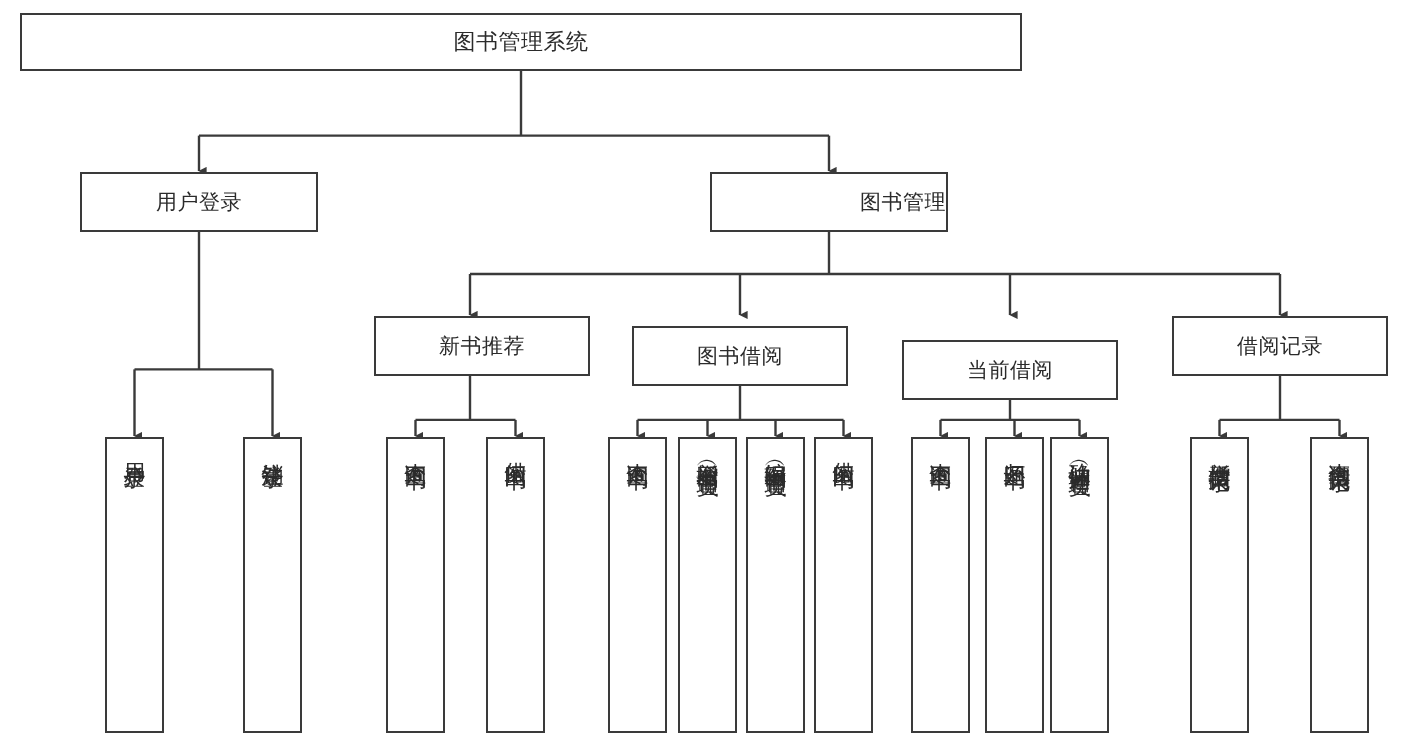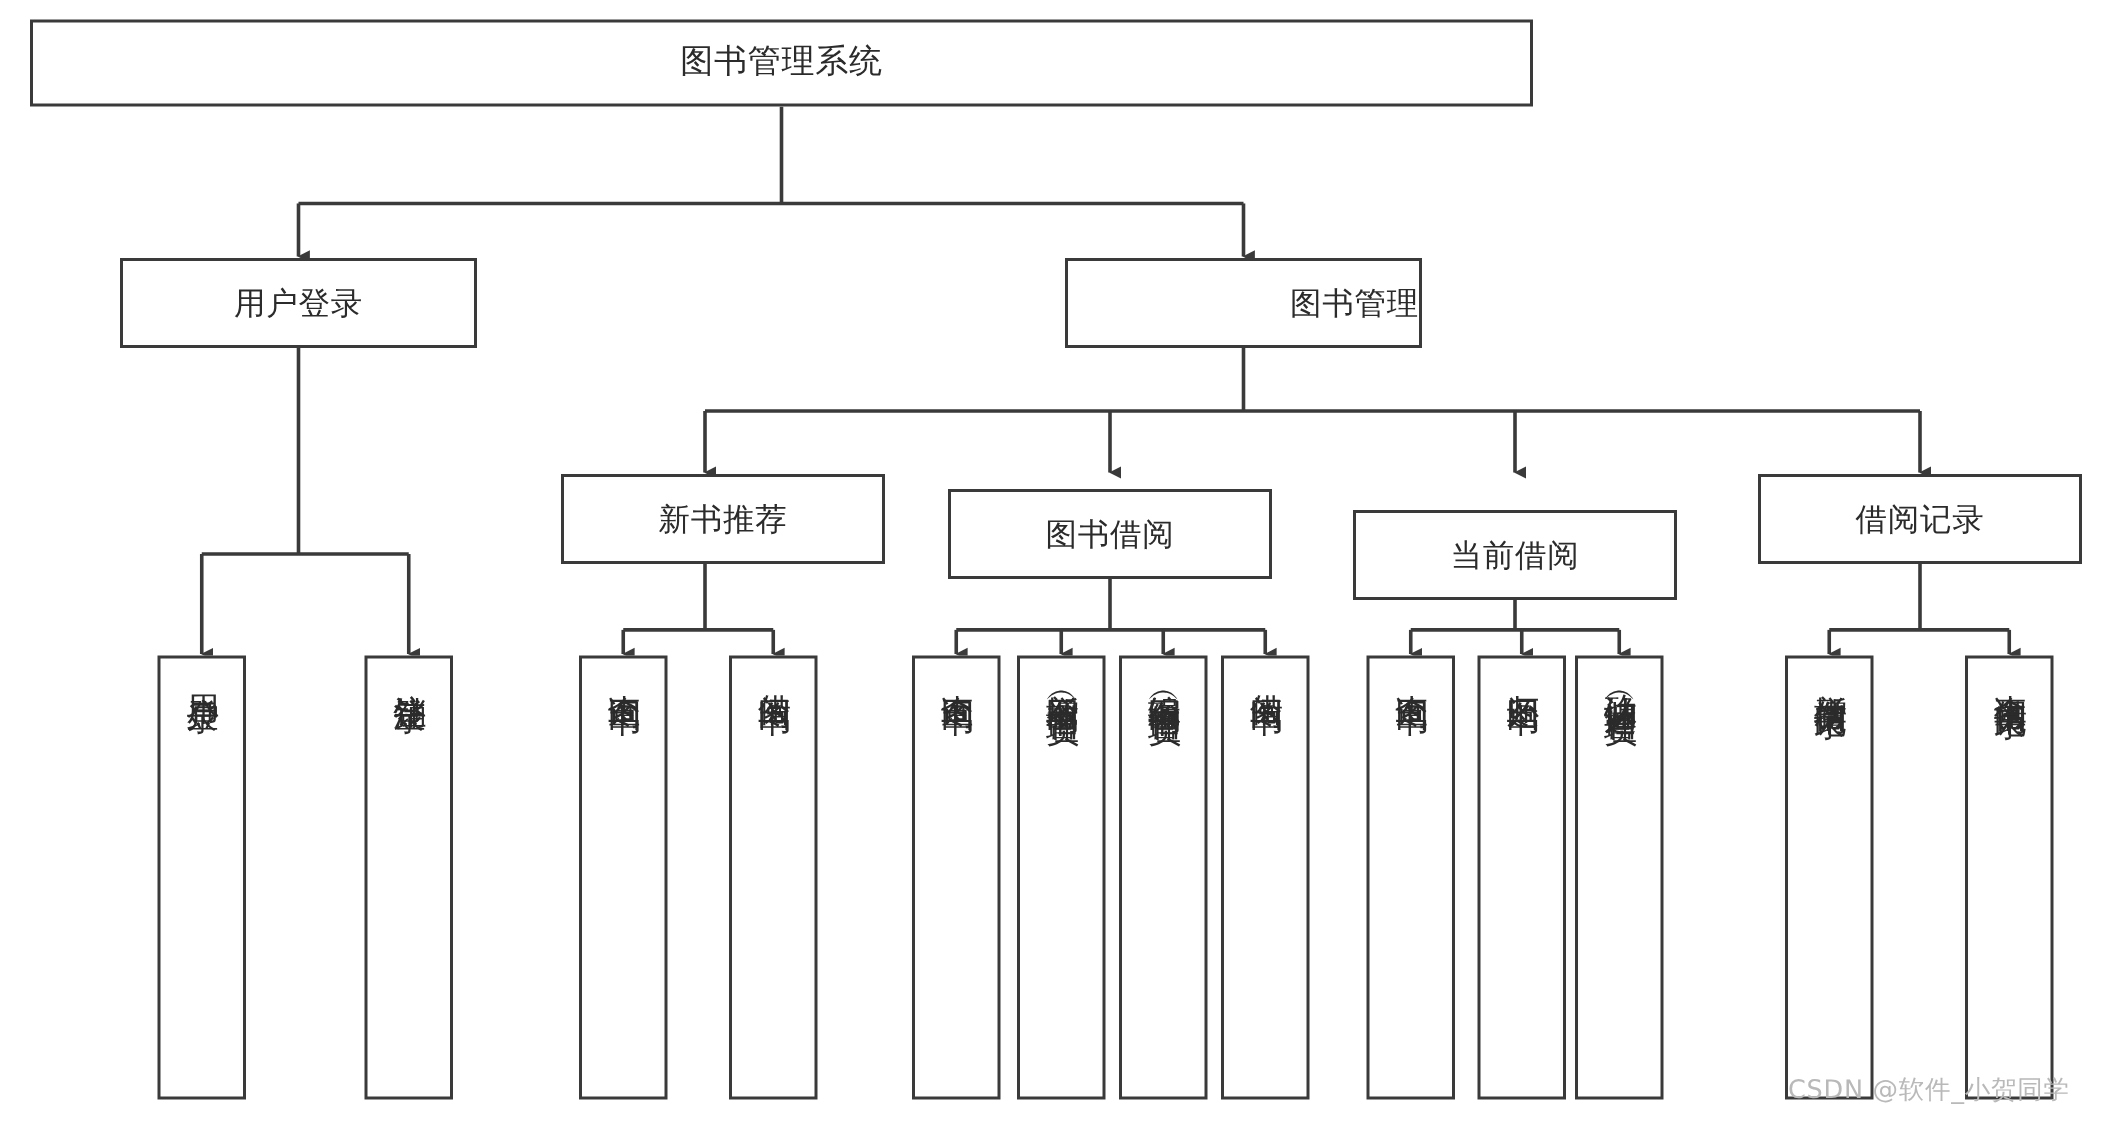--- a/index.html
+++ b/index.html
@@ -173,15 +173,14 @@
         <span class="node-label">确认归还（管理员）</span>
       </div>
       <div class="node lvl4 vertical" style="left: 1190px; top: 437px; width: 59px; height: 296px;">
         <span class="node-label">新增借阅记录</span>
       </div>
       <div class="node lvl4 vertical" style="left: 1310px; top: 437px; width: 59px; height: 296px;">
         <span class="node-label">查询借阅记录</span>
       </div>
     </div>
 
-  <div class="watermark" style="left: 1192px; top: 715px; color: rgb(185, 185, 185);">CSDN @软件_小贺同学</div>
 
 </div>
 
 </body></html>

